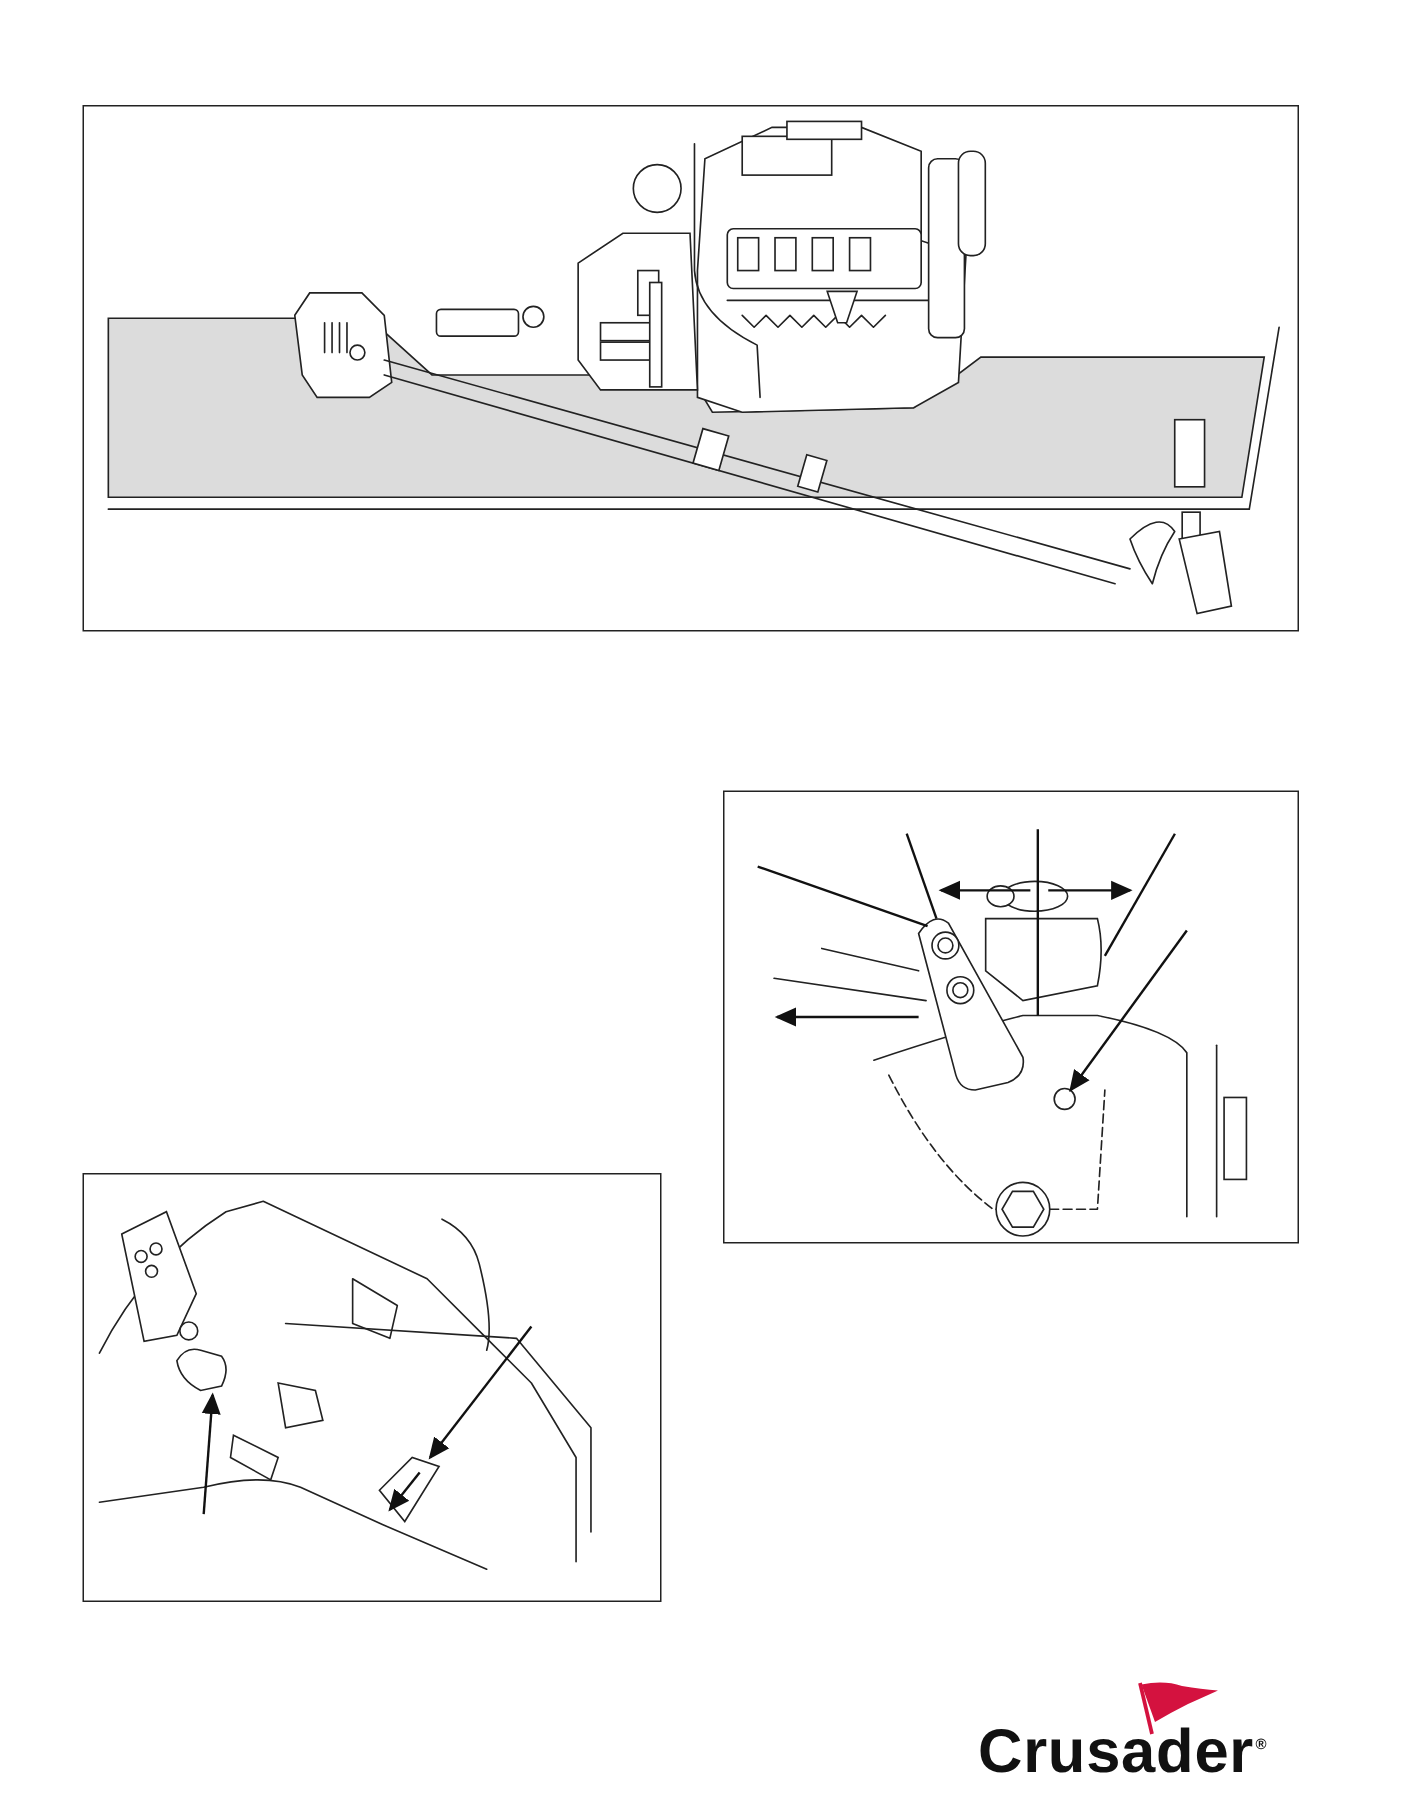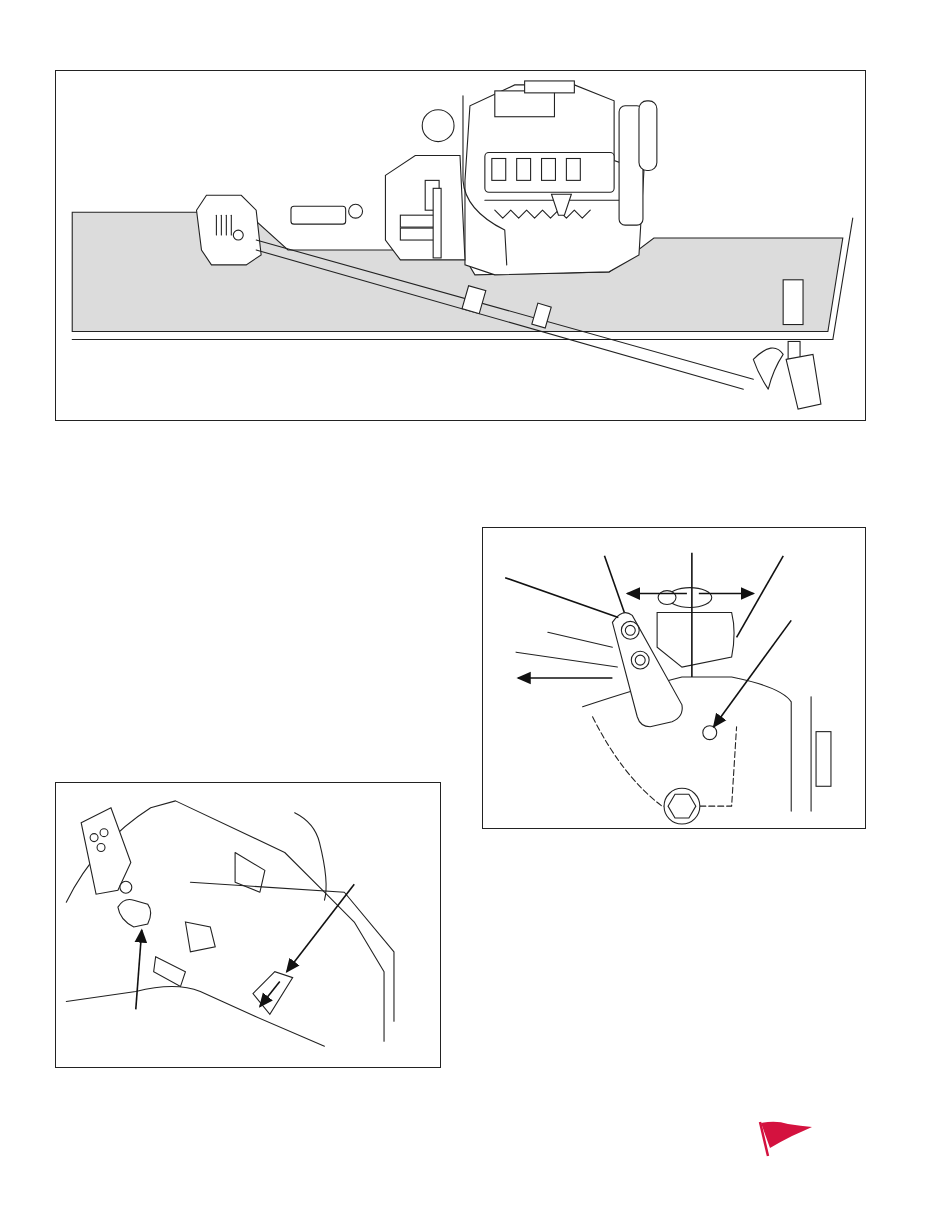--- a/index.html
+++ b/index.html
@@ -156,13 +156,14 @@
     <line class="thk" x1="80" y1="228" x2="86" y2="148" marker-end="url(#ah3)"></line>
     <line class="thk" x1="300" y1="102" x2="232" y2="190" marker-end="url(#ah3)"></line>
   </svg>
 </div>
 
 <div class="logo">
   <svg class="logo-flag" viewBox="0 0 60 42">
     <line x1="4" y1="4" x2="12" y2="38" stroke="#d4123f" stroke-width="2.5"></line>
     <path d="M5,5 Q20,2 32,6 Q45,8 56,9 Q45,14 36,18 Q24,24 14,30 Z" fill="#d4123f"></path>
   </svg>
+  <div class="logo-text"><span>Crusader</span><span class="logo-reg">®</span></div>
 </div>
 
 </body></html>

